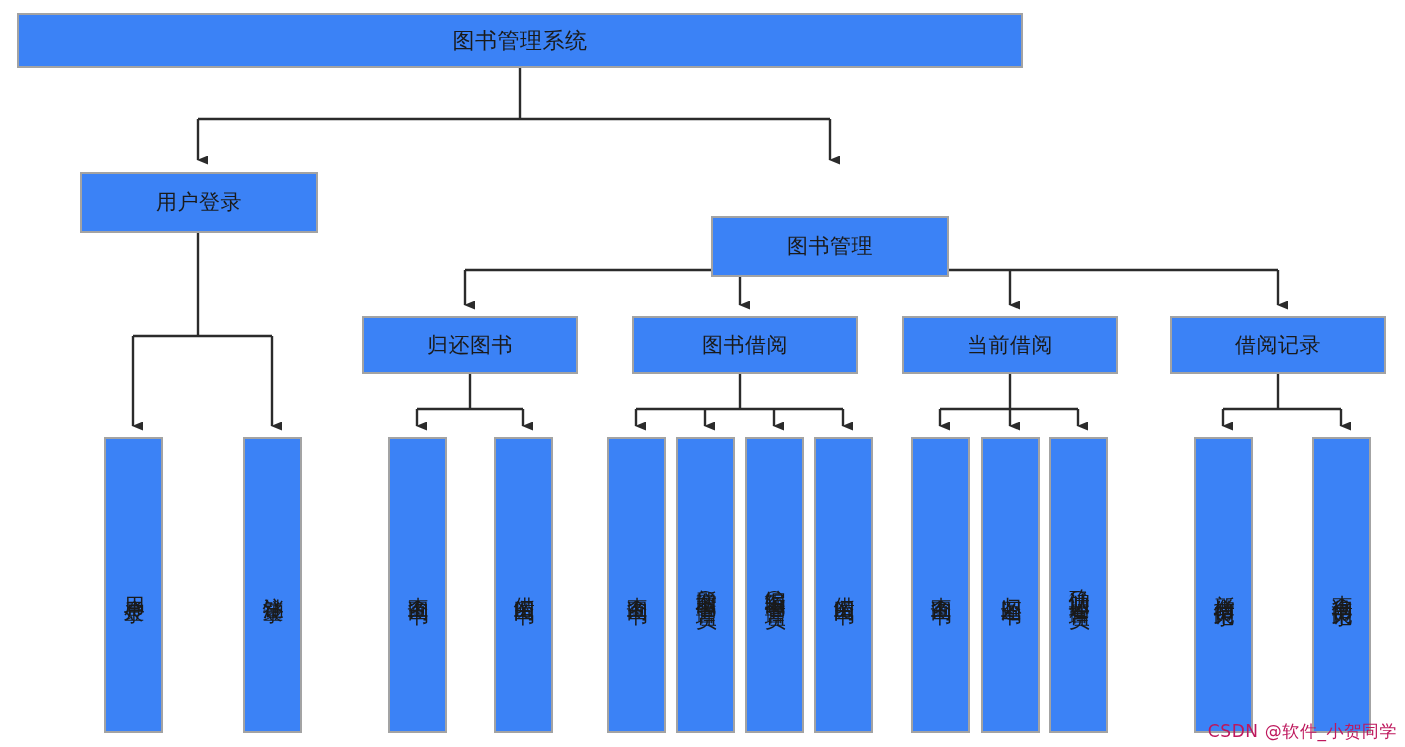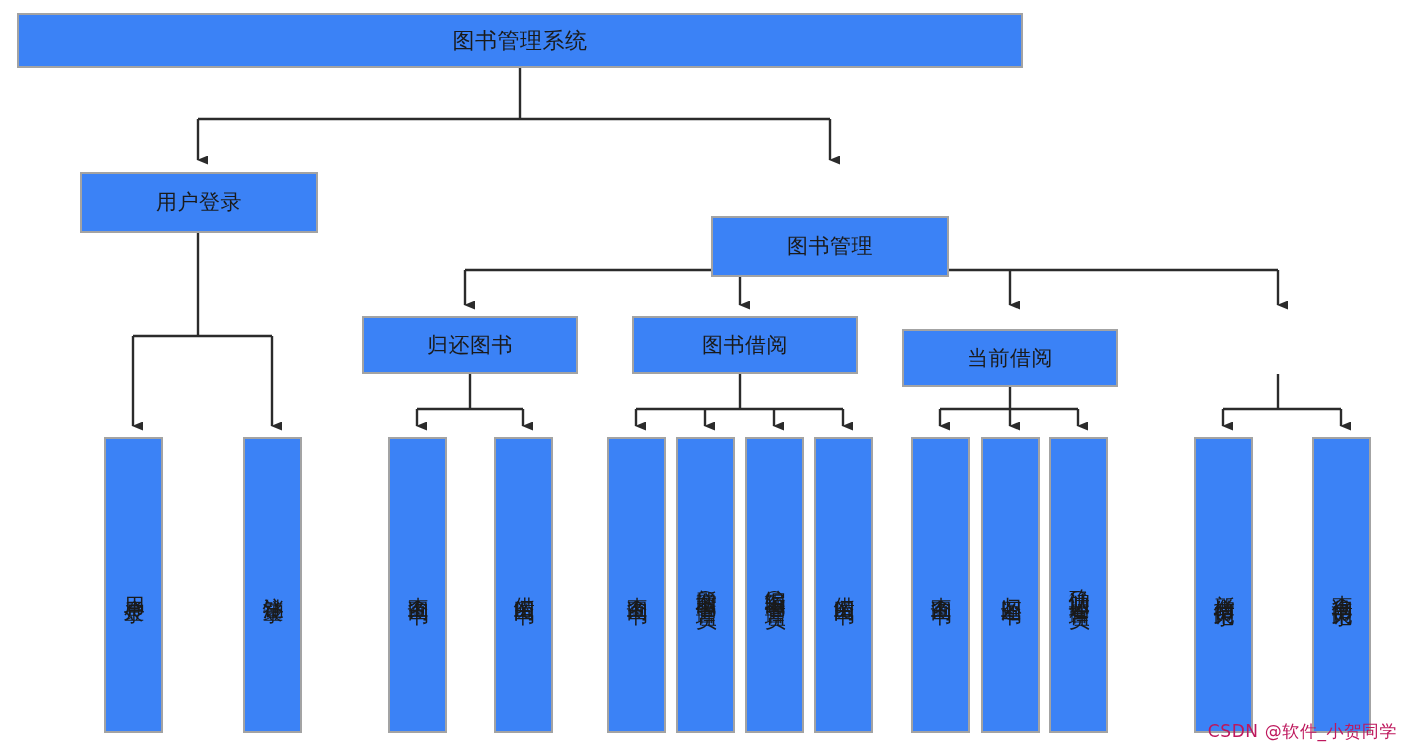--- a/index.html
+++ b/index.html
@@ -148,24 +148,27 @@
   </div>
 
   <div class="node node-h" style="left:362px; top:316px; width:216px; height:58px;">
     <span class="node-label">归还图书</span>
   </div>
 
   <div class="node node-h" style="left:632px; top:316px; width:226px; height:58px;">
     <span class="node-label">图书借阅</span>
   </div>
 
-  <div class="node node-h" style="left:902px; top:316px; width:216px; height:58px;margin-top:13px;">
+  <div class="node node-h" style="left:902px; top:316px; width:216px; height:58px;">
     <span class="node-label">当前借阅</span>
   </div>
 
+  <div class="node node-h" style="left:1170px; top:316px; width:216px; height:58px;">
+    <span class="node-label">借阅记录</span>
+  </div>
 
   <div class="node node-v" style="left:104px; top:437px; width:59px; height:296px;">
     <span class="node-label">用户登录</span>
   </div>
 
   <div class="node node-v" style="left:243px; top:437px; width:59px; height:296px;">
     <span class="node-label">注销登录</span>
   </div>
 
   <div class="node node-v" style="left:388px; top:437px; width:59px; height:296px;">

